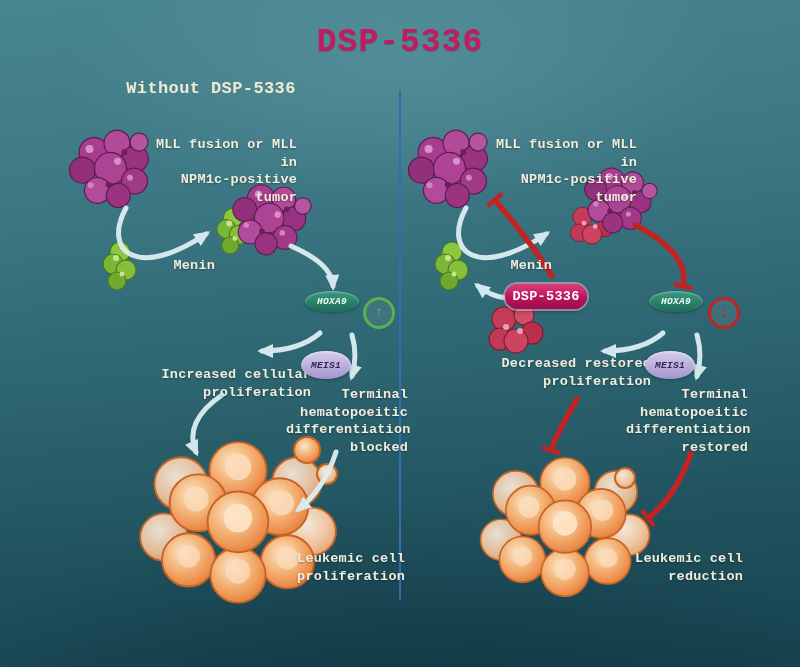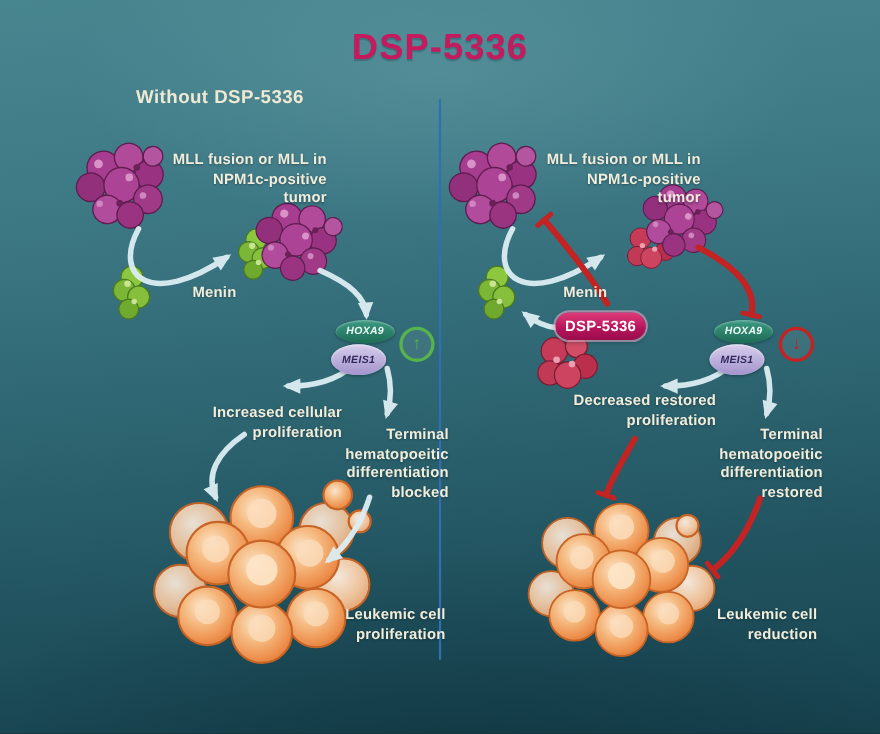--- a/index.html
+++ b/index.html
@@ -1,18 +1,18 @@
 <!DOCTYPE html>
 <html><head>
 <meta charset="utf-8">
 <style>
   html,body { margin:0; padding:0; background:#1b2a2e; }
   .stage {
     position:relative; width:800px; height:667px; overflow:hidden;
-    font-family:Liberation Sans, sans-serif;
+    font-family:Liberation Mono, monospace;
     background: linear-gradient(175deg,#47858f 0%, #3e7a86 25%, #2f6874 50%, #215460 75%, #16434f 100%);
   }
   .stage::before {
     content:""; position:absolute; inset:0; pointer-events:none;
     background:
       radial-gradient(ellipse 60% 30% at 50% 10%, rgba(170,215,220,.16), transparent 70%),
       radial-gradient(ellipse 90% 55% at 50% 115%, rgba(0,22,32,.38), transparent 72%);
   }
   .art { position:absolute; left:0; top:0; z-index:1; }
   .title {
@@ -39,20 +39,21 @@
   }
   .hoxa9 {
     width:54px; height:21px; color:#eefcf4;
     background:linear-gradient(180deg,#3a9a82,#1e6b55);
     box-shadow: inset 0 1px 2px rgba(255,255,255,.35), 0 1px 3px rgba(0,30,30,.4);
   }
   .meis1 {
     width:50px; height:28px; color:#33285e;
     background:linear-gradient(180deg,#d6cdec,#a394cc);
     box-shadow: inset 0 1px 2px rgba(255,255,255,.5), 0 1px 3px rgba(0,30,30,.4);
+    margin-top: 38px;
   }
   .reg-circle {
     position:absolute; z-index:4; width:26px; height:26px; border-radius:50%;
     display:flex; align-items:center; justify-content:center; font-weight:900; font-size:16px;
     background:rgba(255,255,255,.07);
   }
   .up   { border:3px solid #57b34b; color:#57b34b; }
   .down { border:3px solid #c82121; color:#c82121; }
   .dsp-badge {
     position:absolute; z-index:4; left:505px; top:284px; width:82px; height:25px;
@@ -185,21 +186,21 @@
 
     <g fill="none" stroke="#c32322" stroke-width="5.5" stroke-linecap="round">
       <path d="M 552 276 C 535 248, 512 220, 495 200" marker-end="url(#m-tee)"></path>
       <path d="M 635 225 C 672 244, 688 264, 683 286" marker-end="url(#m-tee)"></path>
       <path d="M 577 399 C 566 419, 556 435, 551 450" marker-end="url(#m-tee)"></path>
       <path d="M 691 453 C 681 482, 666 504, 648 518" marker-end="url(#m-tee)"></path>
     </g>
   </svg>
 
   <h1 class="title">DSP-5336</h1>
-  <div class="heading" style="left:0; width:400px;">Without DSP-5336</div>
+  <div class="heading" style="left:0; width:400px;padding-left:11px;">Without DSP-5336</div>
   <div class="divider"></div>
 
   <div class="txt" style="left:147px; top:136px; width:150px;">MLL fusion or MLL in
 NPM1c-positive
 tumor</div>
   <div class="txt" style="left:145px; top:257px; width:70px;">Menin</div>
   <div class="txt" style="left:156px; top:355px; width:155px;margin-top:11px;">Increased cellular
 proliferation</div>
   <div class="txt" style="left:286px; top:386px; width:122px;">Terminal
 hematopoeitic

